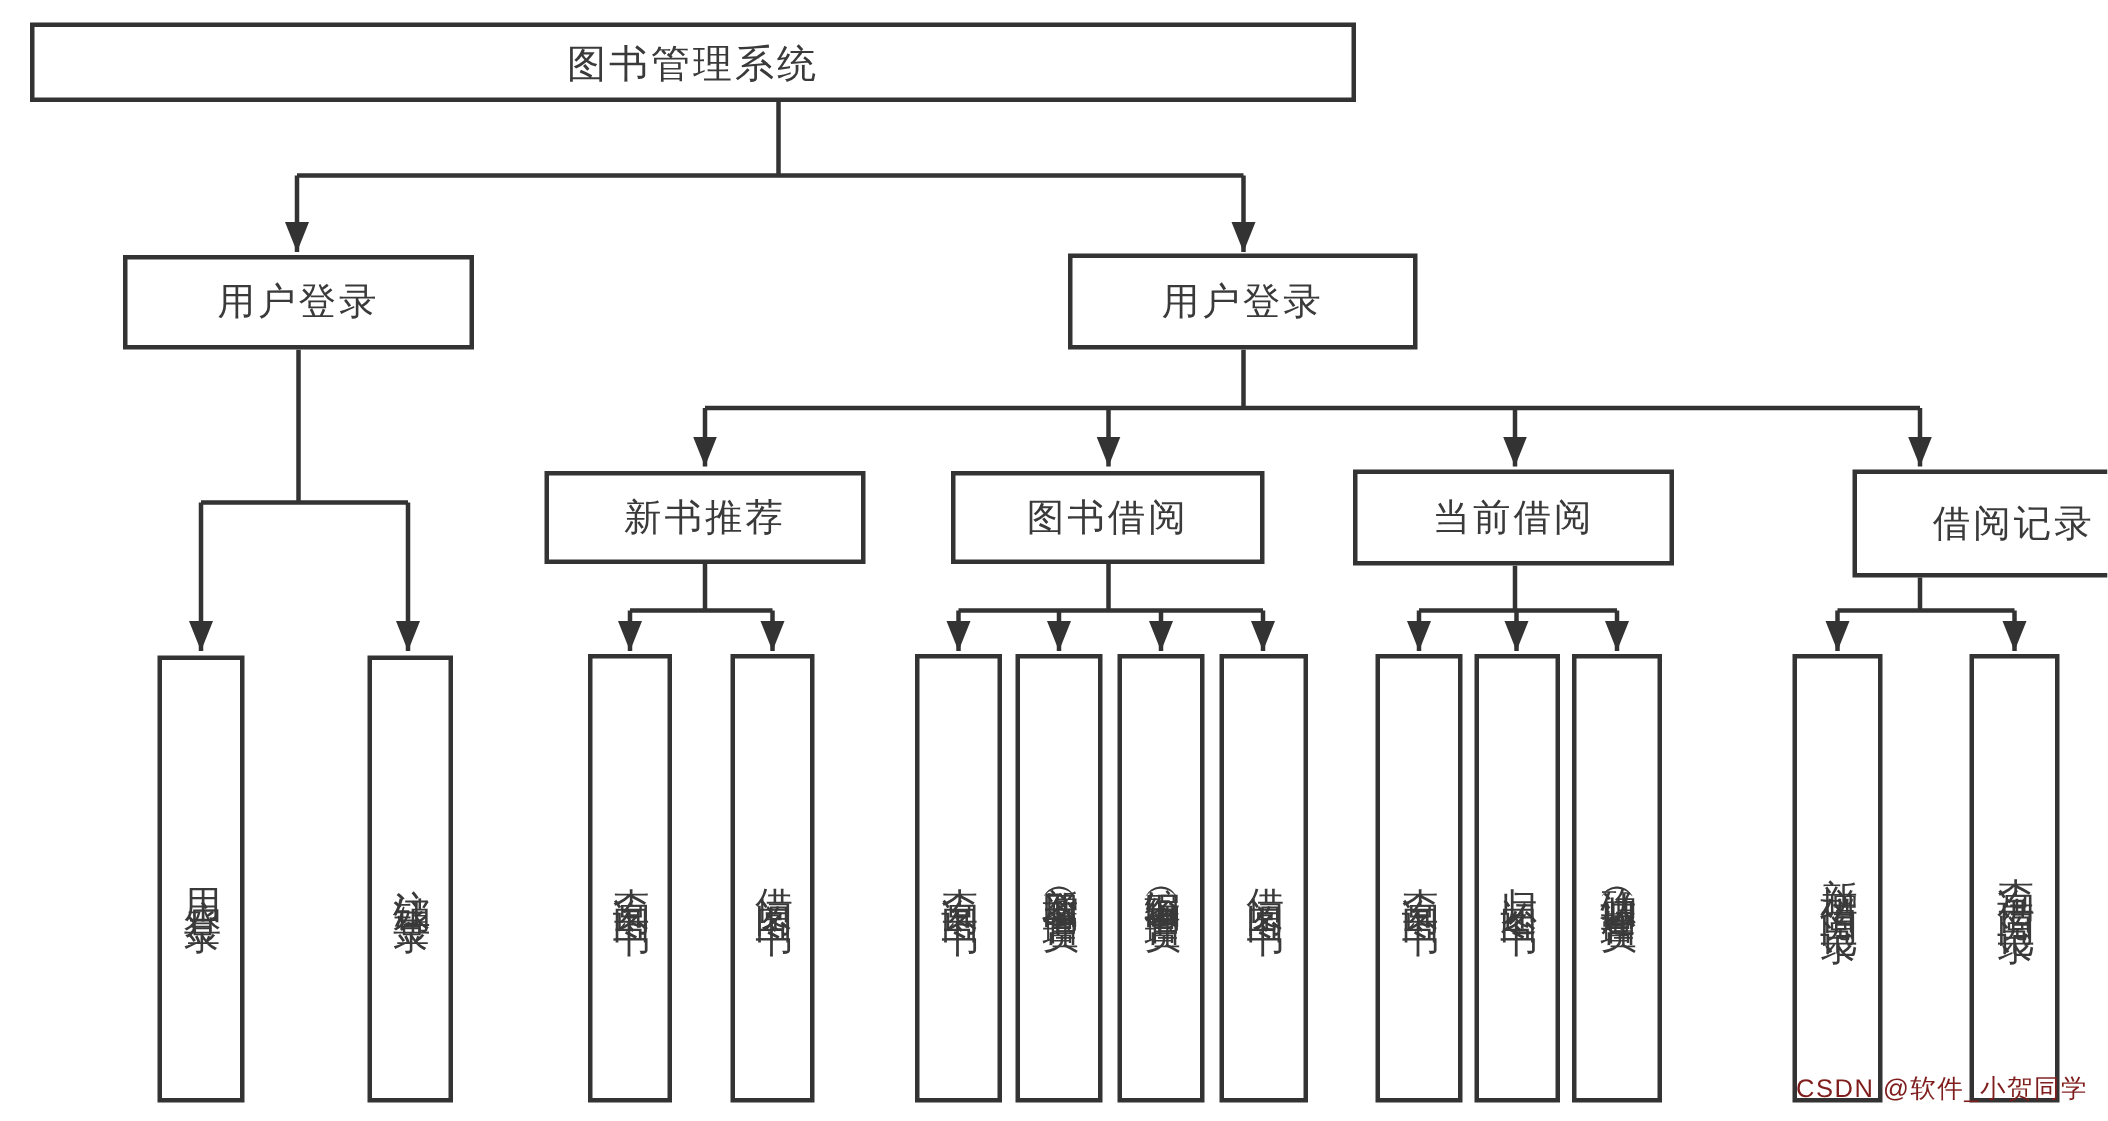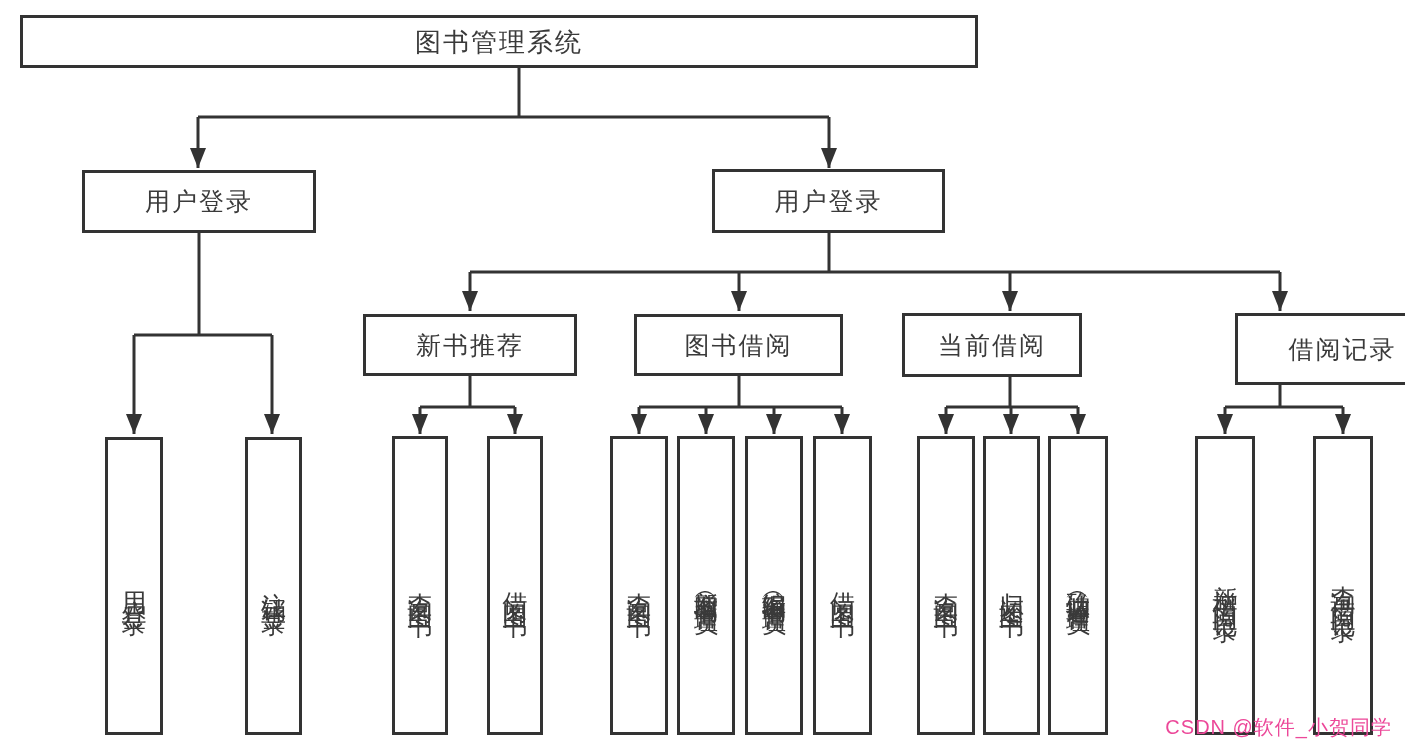--- a/index.html
+++ b/index.html
@@ -49,22 +49,22 @@
     white-space: nowrap;
   }
   .box.v.long span {
     font-size: 24px;
     letter-spacing: 3px;
   }
   #watermark {
     position: absolute;
     top: 714px;
     right: 13px;
-    font-size: 20px;
-    color: #ec4899;
+    font-size: 17px;
+    color: #7f1d1d;
     letter-spacing: 1px;
     z-index: 5;
     white-space: nowrap;
   }
 </style>
 </head>
 <body>
 
 <div id="stage">
 
@@ -118,38 +118,38 @@
       </g>
 
       <g>
         <path d="M1280,377 L1280,407 M1225,407 L1343,407"></path>
         <line x1="1225" y1="407" x2="1225" y2="434" marker-end="url(#arw)"></line>
         <line x1="1343" y1="407" x2="1343" y2="434" marker-end="url(#arw)"></line>
       </g>
     </g>
   </svg>
 
-  <div class="box h title" style="left:20px; top:15px; width:958px; height:53px;">
+  <div class="box h title" style="left:20px; top:15px; width:884px; height:53px;">
     <span>图书管理系统</span>
   </div>
 
   <div class="box h" style="left:82px; top:170px; width:234px; height:63px;">
     <span>用户登录</span>
   </div>
   <div class="box h" style="left:712px; top:169px; width:233px; height:64px;">
     <span>用户登录</span>
   </div>
 
   <div class="box h" style="left:634px; top:314px; width:209px; height:62px;">
     <span>图书借阅</span>
   </div>
   <div class="box h" style="left:363px; top:314px; width:214px; height:62px;">
     <span>新书推荐</span>
   </div>
-  <div class="box h" style="left:902px; top:313px; width:180px; height:64px;">
+  <div class="box h" style="left:902px; top:313px; width:214px; height:64px;">
     <span>当前借阅</span>
   </div>
   <div class="box h" style="left:1235px; top:313px; width:215px; height:72px;">
     <span>借阅记录</span>
   </div>
 
   <div class="box v" style="left:105px; top:437px; width:58px; height:298px;">
     <span>用户登录</span>
   </div>
   <div class="box v" style="left:245px; top:437px; width:57px; height:298px;">

